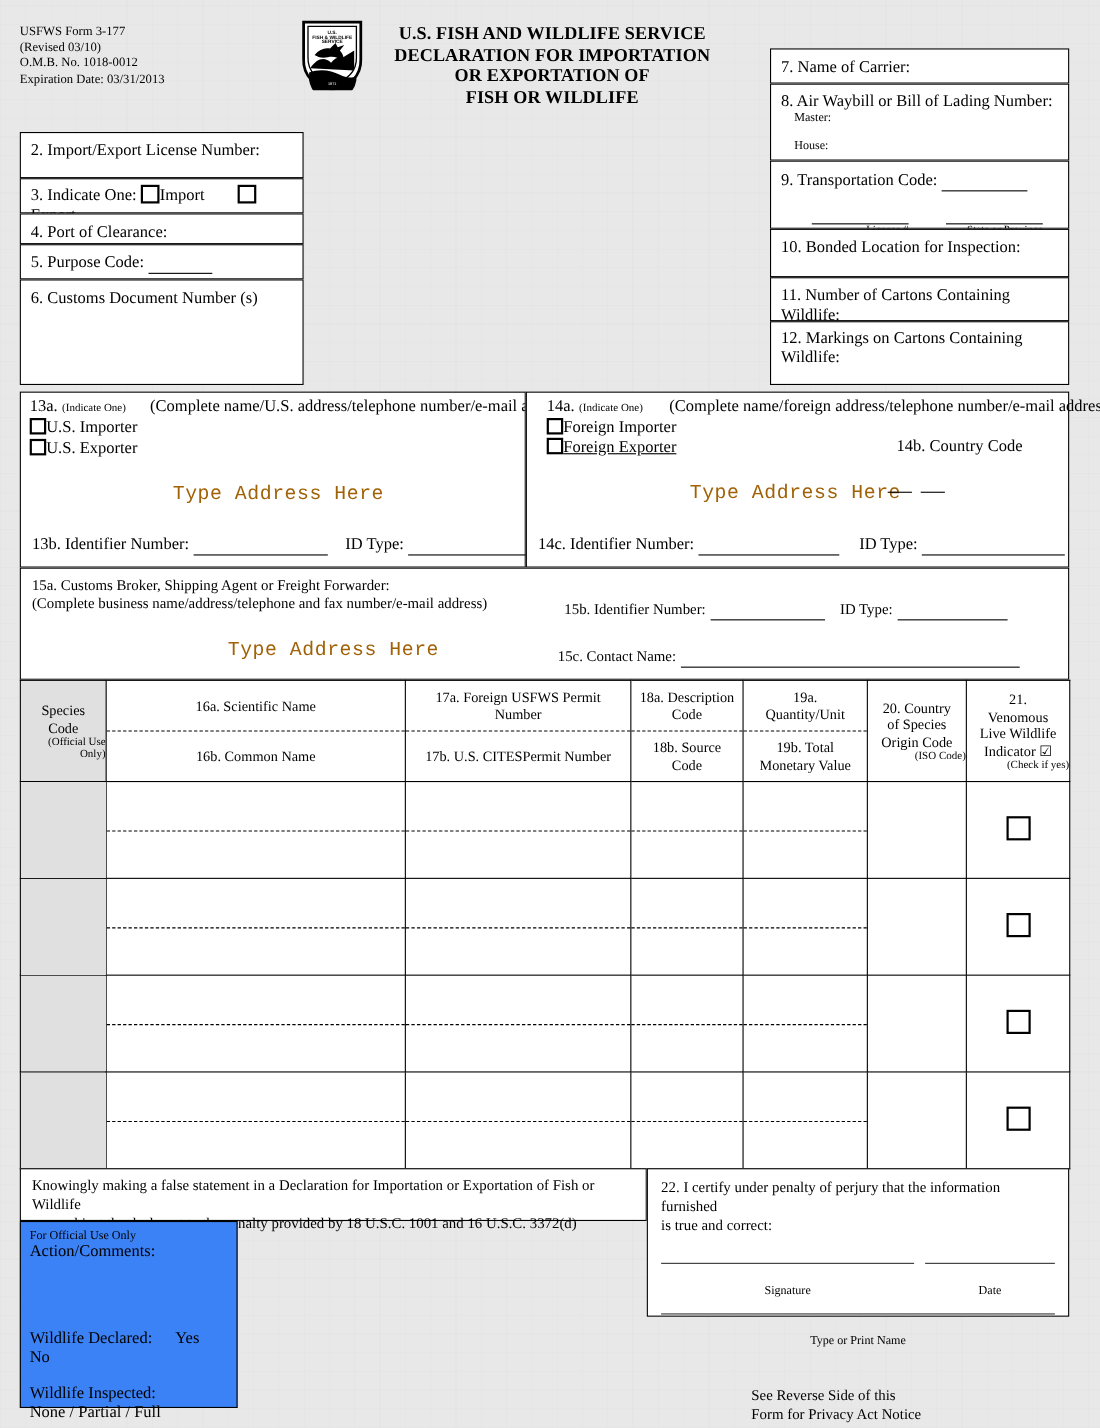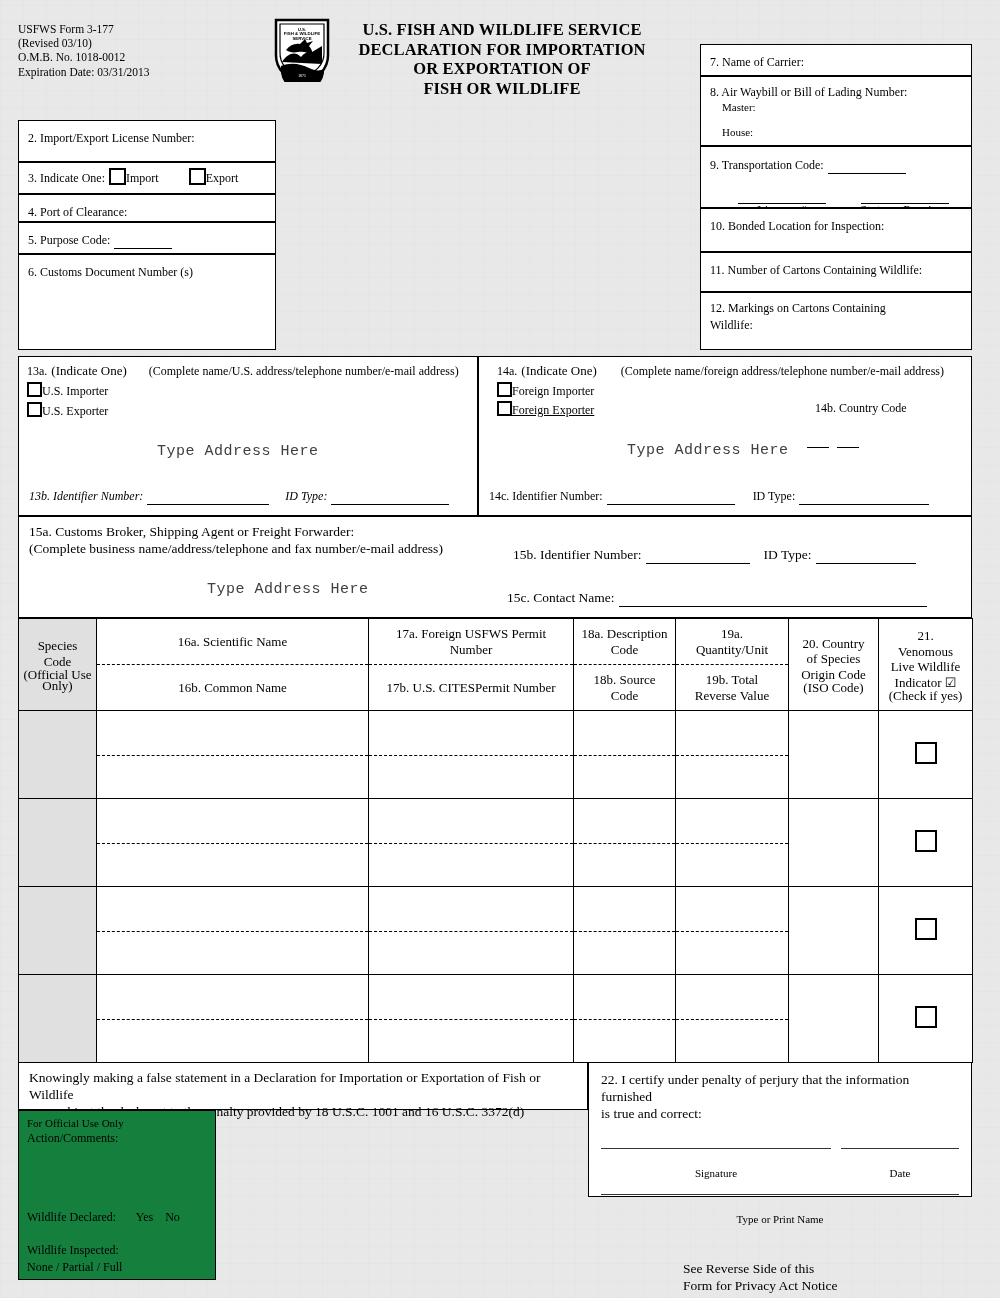--- a/index.html
+++ b/index.html
@@ -39,44 +39,44 @@
     text-align: center; font-weight: bold; font-size: 16.5px;
     line-height: 19.5px; letter-spacing: 0.1px;
   }
 
   
   .box {
     position: absolute;
     border: 1.6px solid #000;
     background: #fff;
   }
-  .lbl { font-size: 12px; line-height: 17px; }
+  .lbl { font-size: 15px; line-height: 17px; }
   .lbl-sm { font-size: 11px; line-height: 13px; }
-  .lbl-xs { font-size: 13px; line-height: 11px; }
+  .lbl-xs { font-size: 10px; line-height: 11px; text-align: right; }
 
   .pad { padding: 7px 9px; }
 
   
   .cb {
     display: inline-block; width: 17px; height: 17px;
     border: 2px solid #000; background: #fff;
     vertical-align: -3px;
   }
   .cb-sm { width: 15px; height: 15px; border: 2px solid #000; }
   .cb-lg {
     display:inline-block; width: 22px; height: 22px;
     border: 2.2px solid #000; background:#fff;
   }
 
   .ul { display:inline-block; border-bottom: 1px solid #000; }
 
   .placeholder {
     font-family: "Liberation Mono", monospace;
-    color: #404040;
-    font-size: 15px;
+    color: #a16207;
+    font-size: 18px;
     letter-spacing: 0.5px;
   }
 
   
   .tbl {
     position: absolute;
     left: 18px; top: 618px;
     width: 954px;
     border-collapse: collapse;
     background: #fff;
@@ -214,21 +214,21 @@
       <span style="display:inline-block;width:14px;"></span>
       <span class="lbl">(Complete name/U.S. address/telephone number/e-mail address)</span>
     </div>
     <div style="margin-top:1px;">
       <span class="cb-sm" style="display:inline-block;vertical-align:-2px;"></span><span class="lbl">U.S. Importer</span>
     </div>
     <div style="margin-top:1px;">
       <span class="cb-sm" style="display:inline-block;vertical-align:-2px;"></span><span class="lbl">U.S. Exporter</span>
     </div>
     <div class="placeholder" style="margin-top:23px; margin-left:130px;">Type Address Here</div>
-    <div style="position:absolute; left:10px; bottom:10px; white-space:nowrap;font-style:italic;">
+    <div style="position:absolute; left:10px; bottom:10px; white-space:nowrap;">
       <span class="lbl">13b. Identifier Number:</span>
       <span class="ul" style="width:122px;">&nbsp;</span>
       <span style="display:inline-block;width:8px;"></span>
       <span class="lbl">ID Type:</span>
       <span class="ul" style="width:118px;">&nbsp;</span>
     </div>
   </div>
 
   <div class="box" style="left:478px; top:356px; width:494px; height:160px; padding:4px 18px;">
     <div style="white-space:nowrap;">
@@ -325,21 +325,21 @@
           </div>
         </td>
         <td class="hd-cell">
           <div class="cell-inner">
             <div class="cell-half" style="border-bottom:1.8px dashed #000; flex-direction:column;">
               <div>19a.</div>
               <div>Quantity/Unit</div>
             </div>
             <div class="cell-half" style="flex-direction:column;">
               <div>19b. Total</div>
-              <div>Reverse Value</div>
+              <div>Monetary Value</div>
             </div>
           </div>
         </td>
         <td class="hd-cell">
           <div>20.  Country</div>
           <div>of Species</div>
           <div>Origin Code</div>
           <div class="lbl-xs">(ISO Code)</div>
         </td>
         <td class="hd-cell">
@@ -431,21 +431,21 @@
         </td>
       </tr>
     </tbody>
   </table>
 
   <div class="box" style="left:18px; top:1062px; width:570px; height:48px; padding:6px 10px; background:#fff;">
     <div class="lbl" style="font-size:13.5px;">Knowingly making a false statement in a Declaration for Importation or Exportation of Fish or Wildlife</div>
     <div class="lbl" style="font-size:13.5px;">may subject the declarant to the penalty provided by 18 U.S.C. 1001 and 16 U.S.C. 3372(d)</div>
   </div>
 
-  <div class="box" style="left:18px; top:1110px; width:198px; height:170px; padding:6px 8px; background:#15803d; border-width:1.3px;">
+  <div class="box" style="left:18px; top:1110px; width:198px; height:170px; padding:6px 8px; background:#3b82f6; border-width:1.3px;">
     <div class="lbl-sm">For Official Use Only</div>
     <div class="lbl">Action/Comments:</div>
     <div class="lbl" style="margin-top:62px;">
       <span>Wildlife Declared:</span>
       <span style="display:inline-block;width:14px;"></span>
       <span>Yes</span>
       <span style="display:inline-block;width:6px;"></span>
       <span>No</span>
     </div>
     <div class="lbl" style="margin-top:16px;">Wildlife Inspected:</div>

